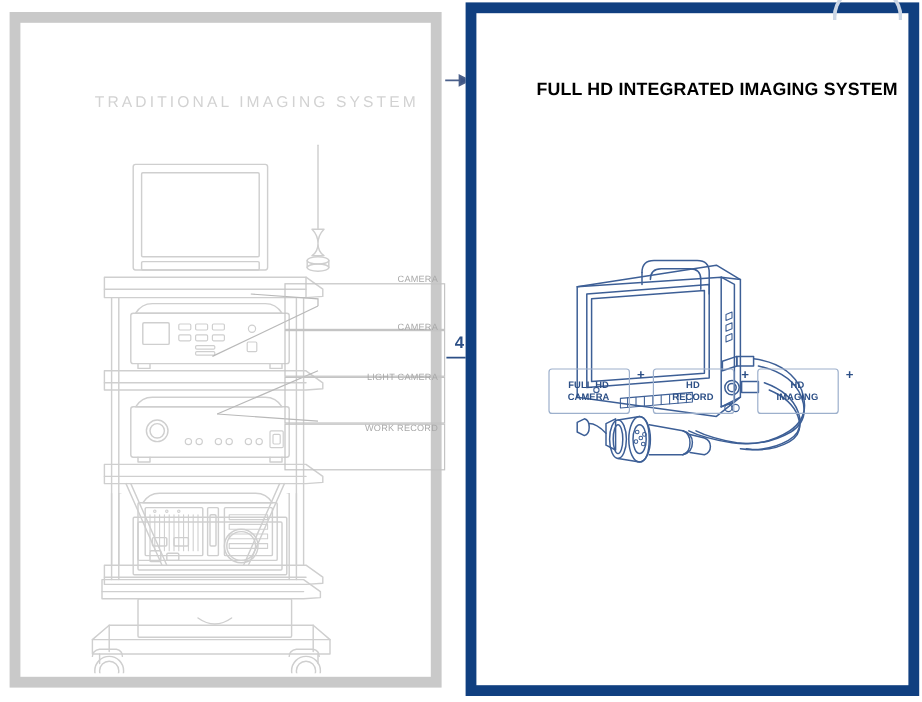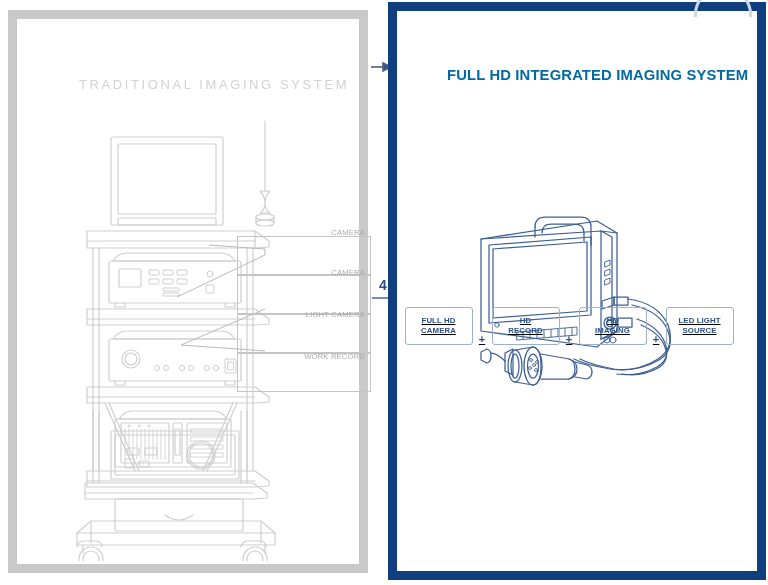--- a/index.html
+++ b/index.html
@@ -26,21 +26,21 @@
 
   
   #right-panel{
     position:absolute;left:388px;top:2px;width:378px;height:578px;
     border:9px solid #103f80;
     box-sizing:border-box;
     background:#fff;
   }
   #right-title{
     position:absolute;left:50px;top:56px;
-    font-size:14.8px;color:#0369a1;font-weight:700;
+    font-size:14.8px;color:#000000;font-weight:700;
     letter-spacing:.15px;white-space:nowrap;
   }
   #corner-arc{
     position:absolute;left:694px;top:-12px;width:52px;height:26px;
     border:3px solid #ccd7e6;border-bottom:none;
     border-radius:26px 26px 0 0;
     background:transparent;
   }
 
   
@@ -316,34 +316,31 @@
           <circle cx="61" cy="161" r="1.5"></circle>
             <circle cx="67" cy="163" r="1.5"></circle>
           <circle cx="65" cy="158" r="1.5"></circle>
         </g>
         <path d="M72 147 L100 152 q8 2 8 10 q0 8 -8 10 L72 172"></path>
         <path d="M100 152 q6 2 6 10 q0 8 -6 10"></path>
         <path d="M106 155 L118 158 q5 2 5 7 q0 5 -5 7 L106 170"></path>
       </g>
     </svg>
 
-    <div style="position:absolute;left:2px;top:296px;width:340px;display:flex;align-items:flex-end;justify-content:center;text-decoration:underline;">
+    <div style="position:absolute;left:20px;top:296px;width:340px;display:flex;align-items:flex-start;justify-content:center;">
       <div class="feature-box">
         <span><span>FULL HD</span><br><span>CAMERA</span></span>
       </div>
       <div class="plus">+</div>
       <div class="feature-box">
         <span><span>HD</span><br><span>RECORD</span></span>
       </div>
       <div class="plus">+</div>
       <div class="feature-box">
         <span><span>HD</span><br><span>IMAGING</span></span>
       </div>
       <div class="plus">+</div>
-      <div class="feature-box">
-        <span><span>LED LIGHT</span><br><span>SOURCE</span></span>
-      </div>
     </div>
   </div>
 
   <div id="corner-arc"></div>
 
 </div>
 
 </body></html>

